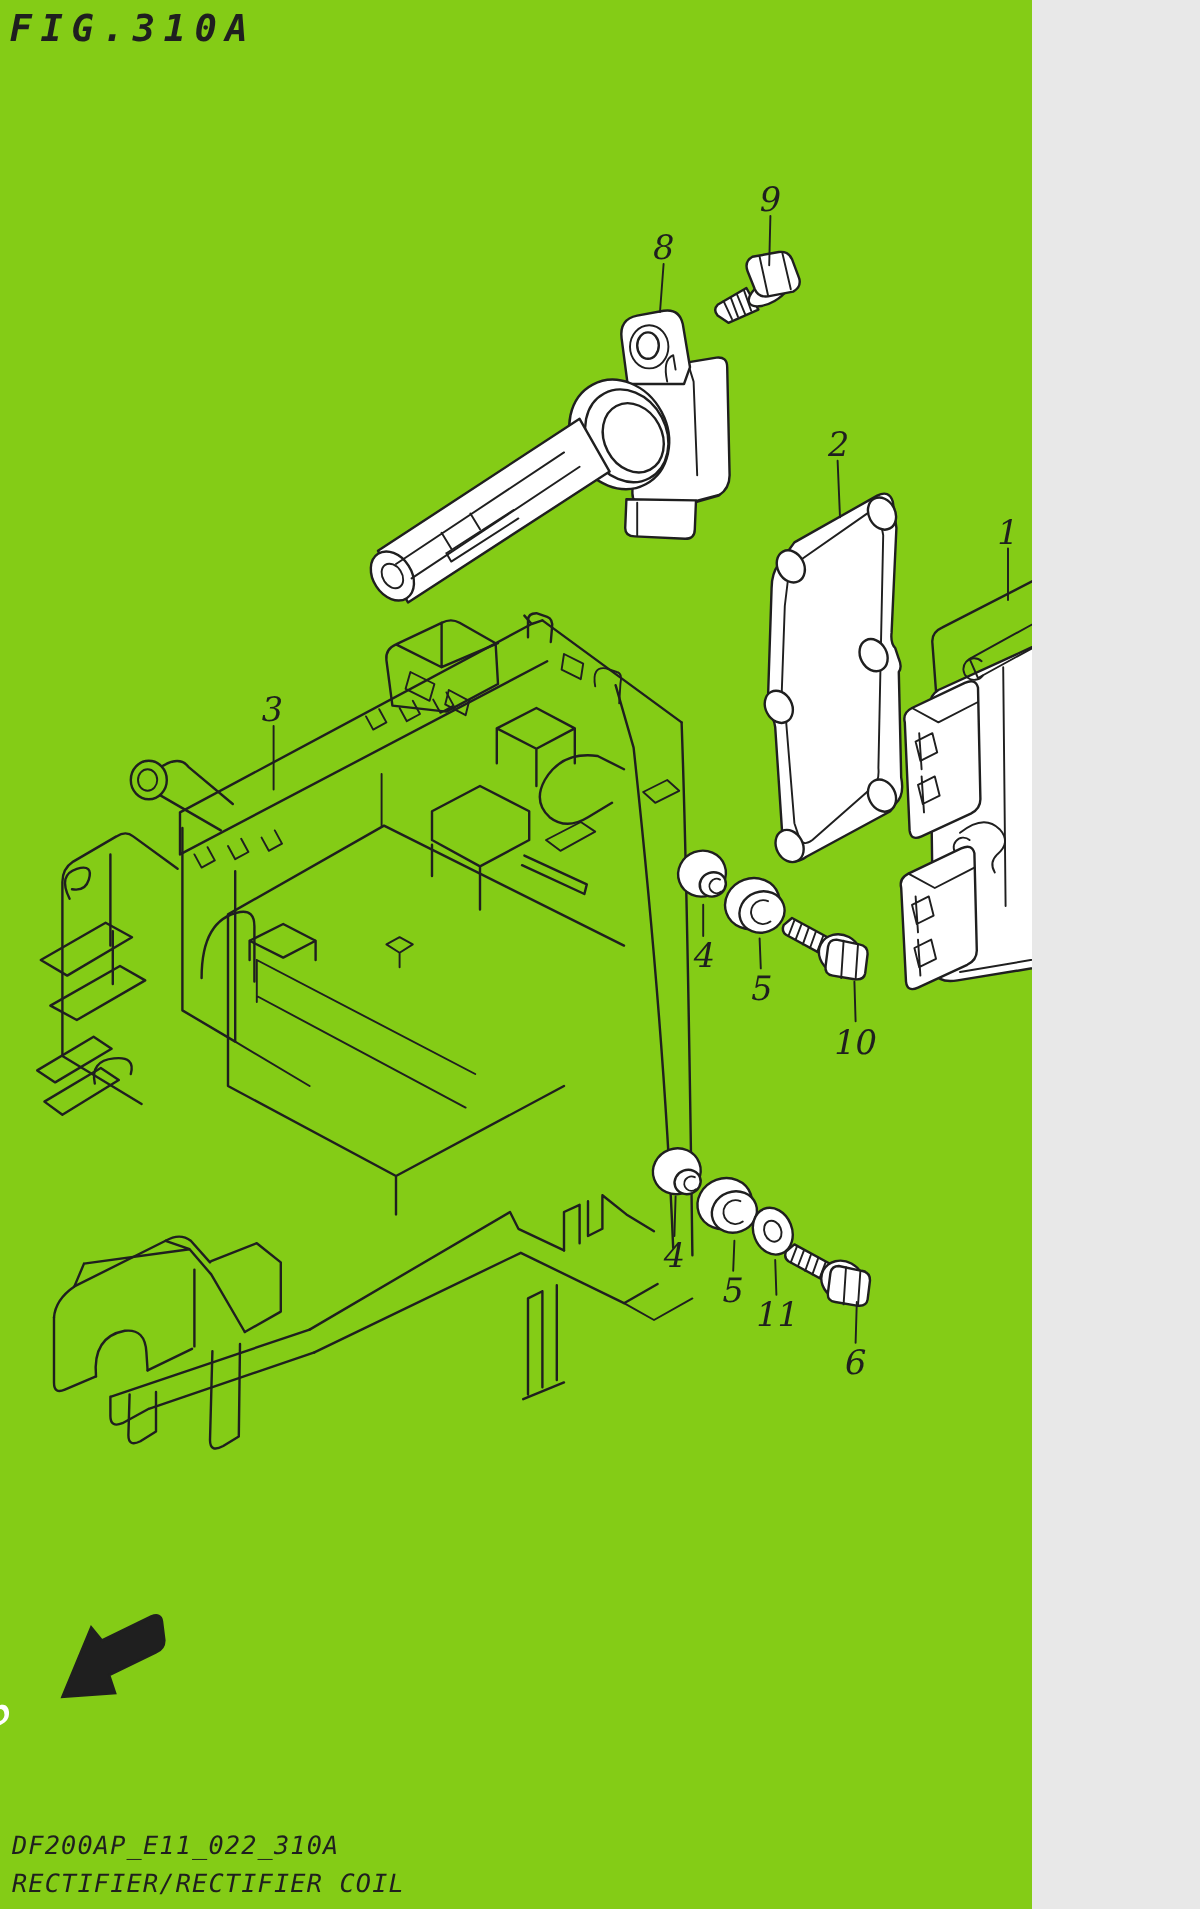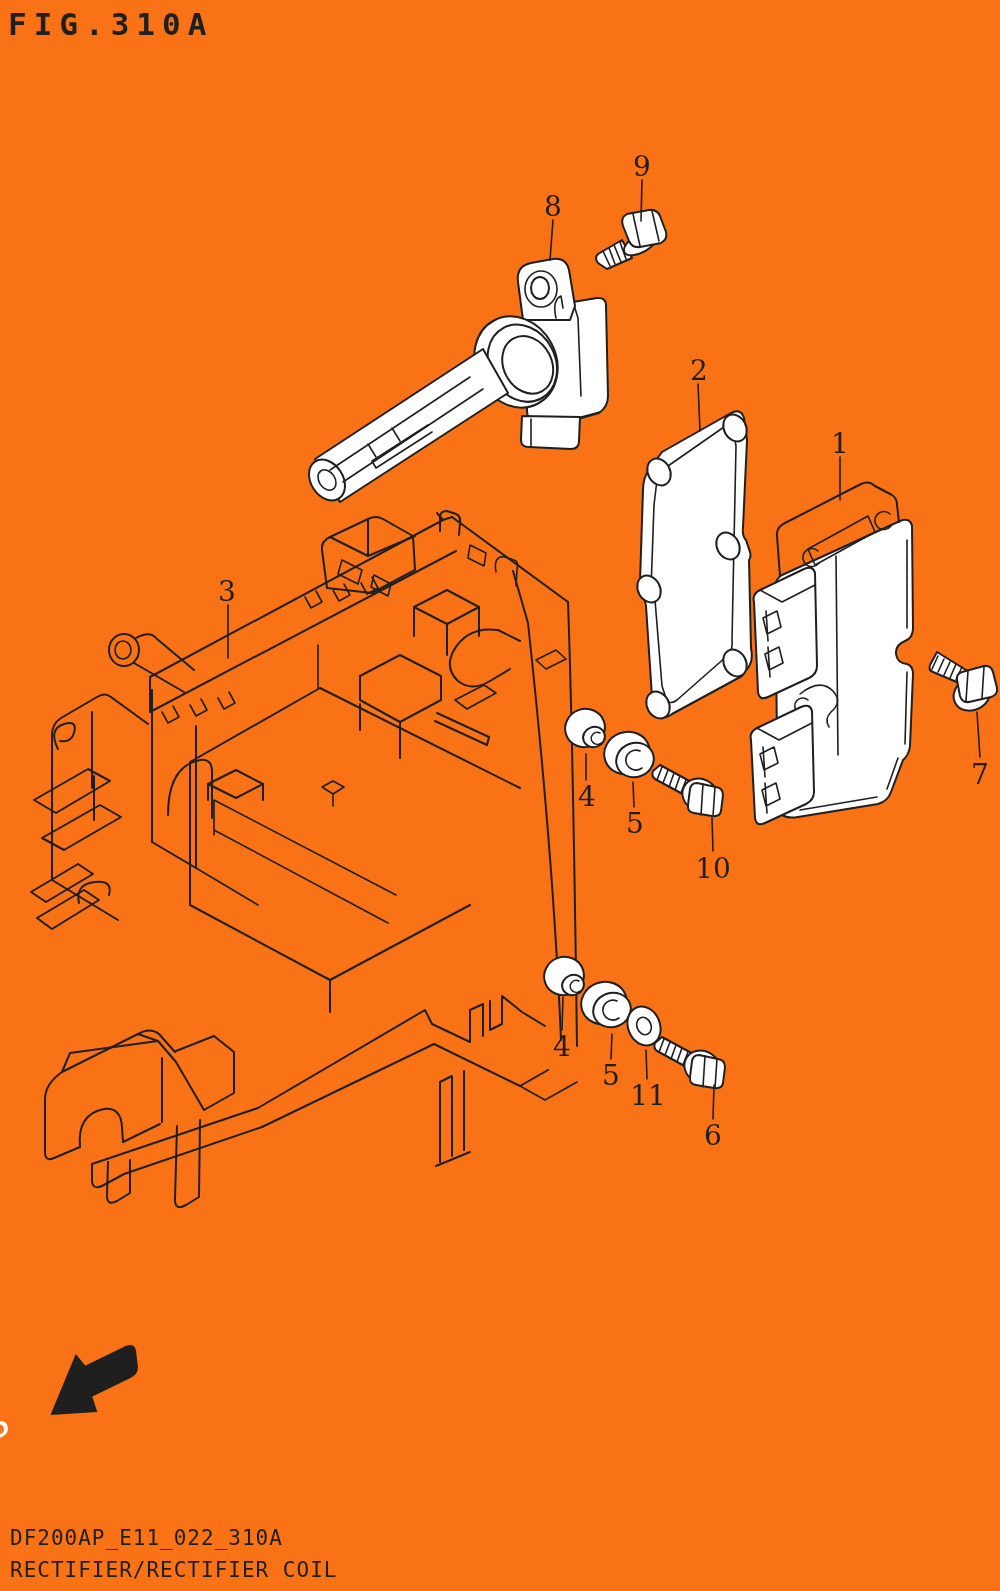--- a/index.html
+++ b/index.html
@@ -1,17 +1,17 @@
 <!DOCTYPE html>
 <html><head>
 <meta charset="utf-8">
 <style>
   html,body{margin:0;padding:0;background:#e8e8e8;}
-  .page{position:relative;width:1000px;height:1591px;background:#f97316;overflow:hidden;
-        font-family:"DejaVu Sans Mono","Liberation Mono",monospace;color:#1f1f1f;}
+  .page{position:relative;width:860px;height:1591px;background:#84cc16;overflow:hidden;
+        font-family:"DejaVu Sans Mono","Liberation Mono",monospace;color:#1f1f1f;font-style:italic;}
   .fig-title{position:absolute;left:8px;top:6px;font-size:31px;letter-spacing:7px;font-weight:bold;white-space:nowrap;}
   .footer{position:absolute;left:10px;font-size:21px;letter-spacing:1px;white-space:nowrap;}
   .footer.l1{top:1526px;}
   .footer.l2{top:1558px;}
   svg{position:absolute;left:0;top:0;}
   svg *{vector-effect:non-scaling-stroke;}
   .ln{fill:none;stroke:#1f1f1f;stroke-width:2;stroke-linecap:round;stroke-linejoin:round;}
   .wf{fill:#ffffff;stroke:#1f1f1f;stroke-width:2;stroke-linecap:round;stroke-linejoin:round;}
   .thin{fill:none;stroke:#1f1f1f;stroke-width:1.6;stroke-linecap:round;stroke-linejoin:round;}
   .callout{font-family:"DejaVu Serif","Liberation Serif",serif;font-size:28px;fill:#1f1f1f;text-anchor:middle;}

